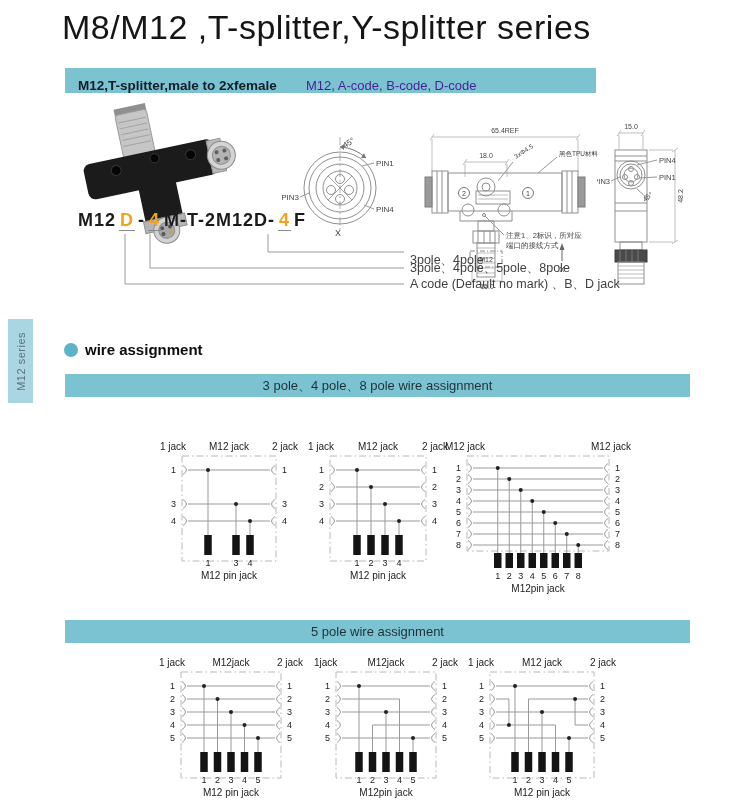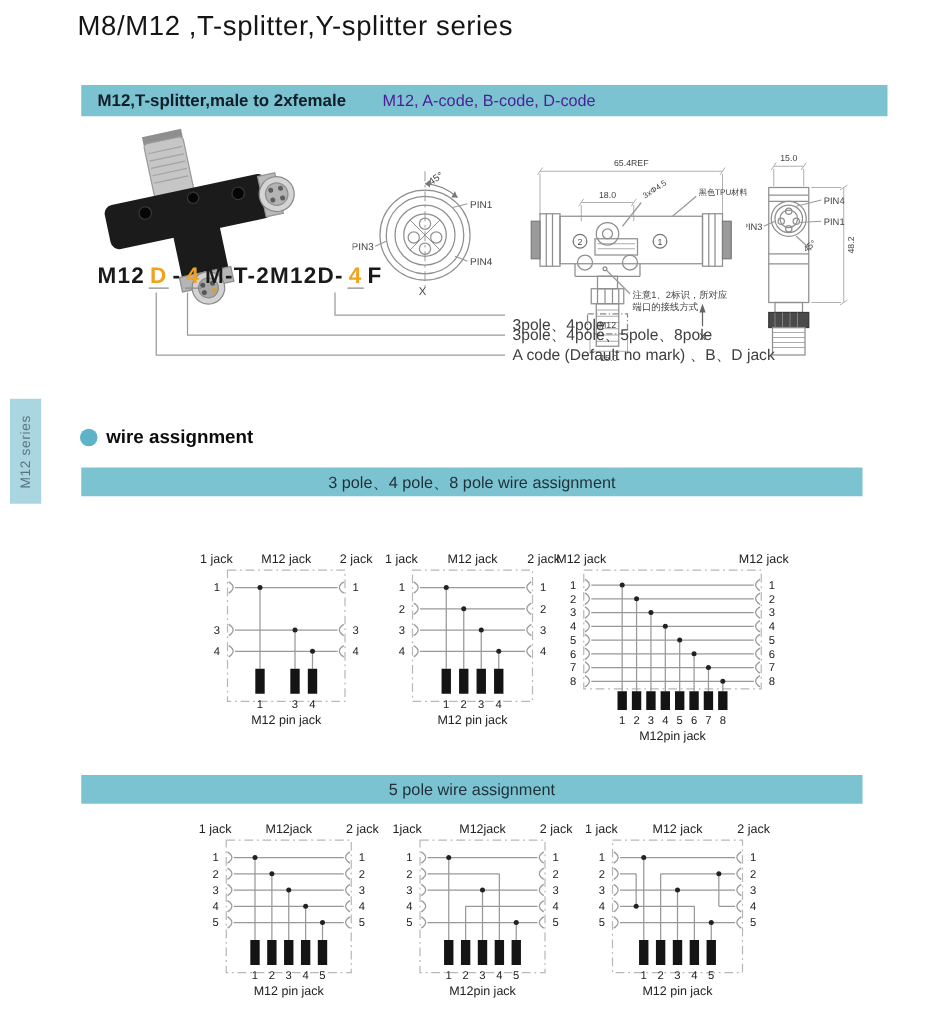--- a/index.html
+++ b/index.html
@@ -1,20 +1,20 @@
 <!DOCTYPE html>
 <html><head>
 <meta charset="utf-8">
 <style>
   html,body{margin:0;padding:0;}
   body{width:750px;height:812px;position:relative;background:#ffffff;
        font-family:"Liberation Sans",sans-serif;overflow:hidden;color:#222;}
   .abs{position:absolute;}
-  .title{left:62px;top:8px;font-size:22px;font-weight:400;letter-spacing:.5px;color:#151515;}
-  .hbar{left:65px;top:68px;width:645px;height:25px;background:#7cc3d2;display:flex;align-items:center;}
+  .title{left:62px;top:8px;font-size:34px;font-weight:400;letter-spacing:.5px;color:#151515;}
+  .hbar{left:65px;top:68px;width:531px;height:25px;background:#7cc3d2;display:flex;align-items:flex-end;}
   .hbar .l{font-weight:bold;font-size:13.5px;color:#101e28;padding-left:13px;width:228px;}
   .hbar .r{font-size:13px;color:#4c1d95;}
   .sbar{left:65px;width:625px;height:23px;background:#7cc3d2;display:flex;align-items:center;justify-content:center;
         font-size:13px;color:#1e3038;}
   .sidebar{left:8px;top:319px;width:25px;height:84px;background:#a9d6e0;display:flex;align-items:center;justify-content:center;}
   .sidebar span{writing-mode:vertical-rl;transform:rotate(180deg);font-size:11px;color:#5d7280;letter-spacing:.5px;}
   .wa{left:64px;top:341px;display:flex;align-items:center;}
   .wa .dot{width:14px;height:14px;border-radius:50%;background:#5fb3c9;margin-right:7px;}
   .wa .txt{font-size:15px;font-weight:600;color:#0c0c0c;}
   .pn{left:78px;top:210px;font-size:18px;font-weight:bold;letter-spacing:1px;color:#1a1a1a;white-space:nowrap;}

